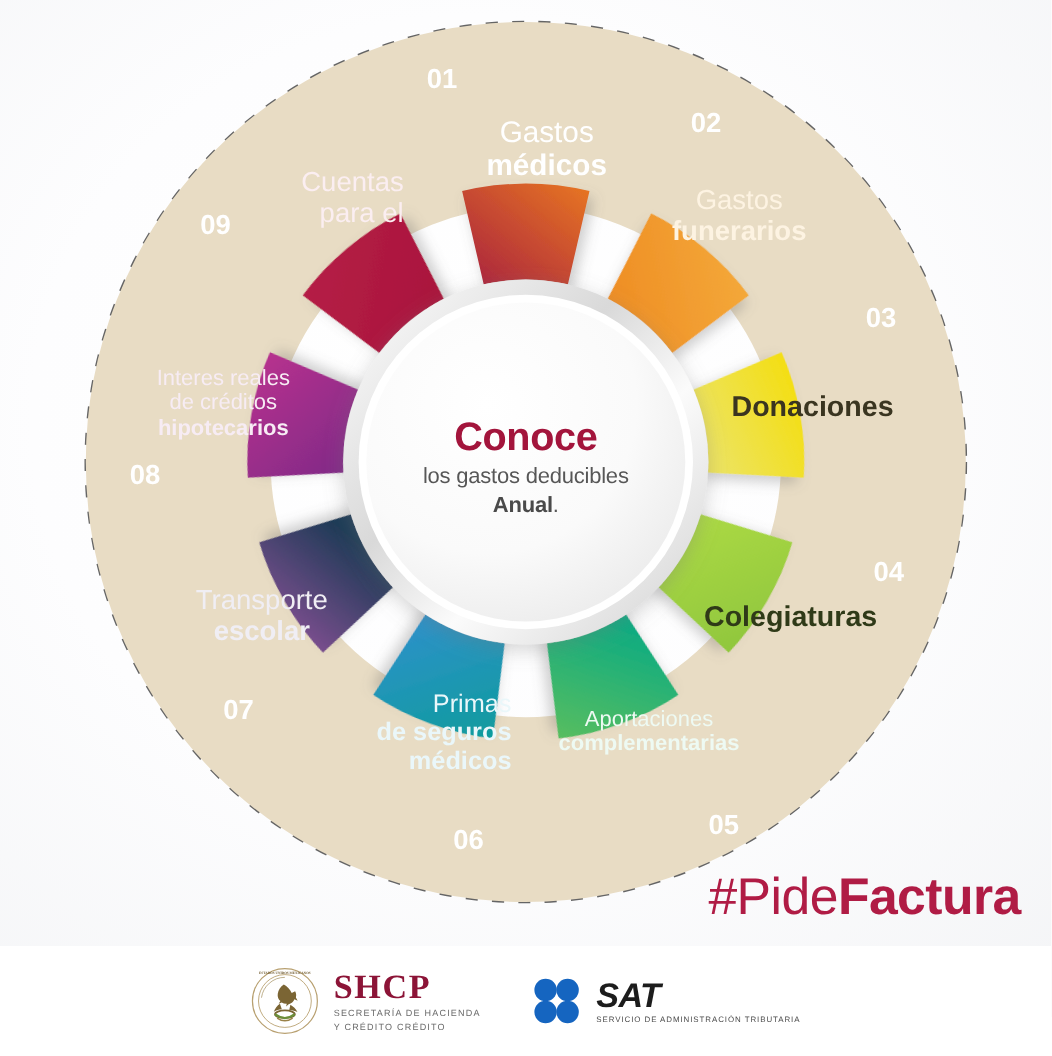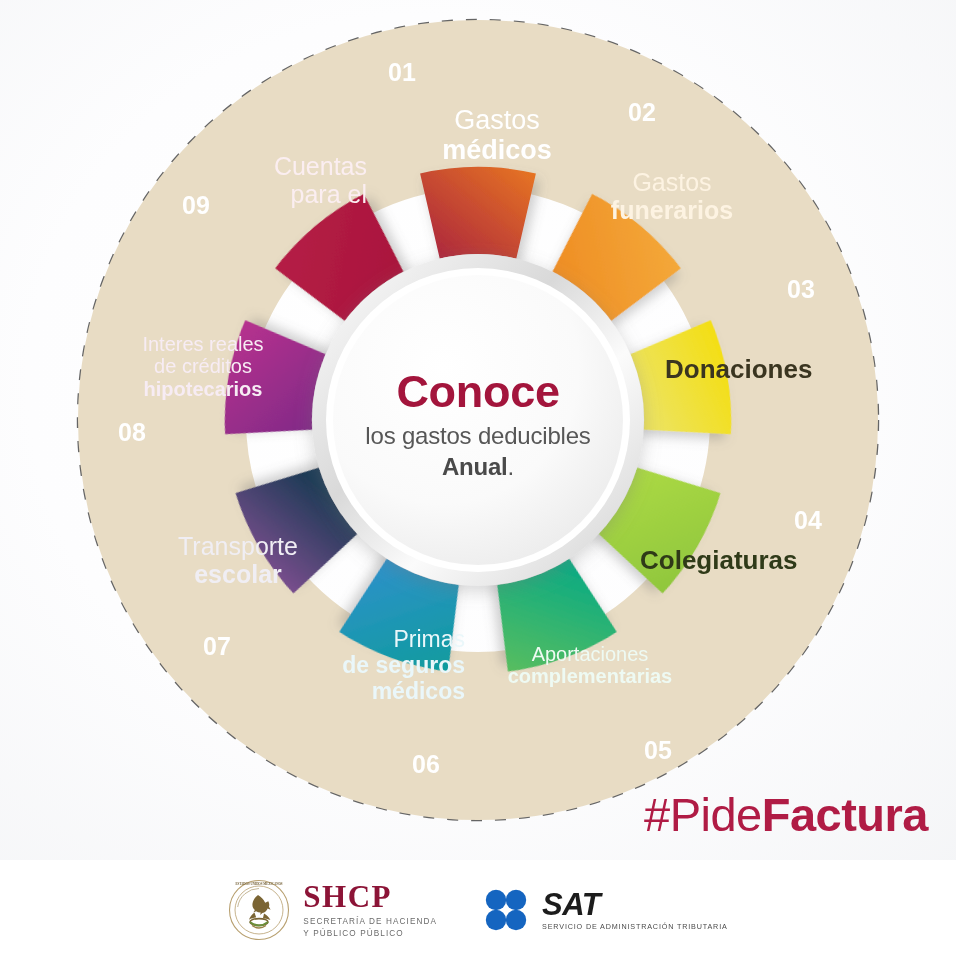--- a/index.html
+++ b/index.html
@@ -97,30 +97,30 @@
     height: 190px;
     z-index: 30;
     display: flex;
     flex-direction: column;
     align-items: center;
     justify-content: center;
     text-align: center;
     pointer-events: none;
   }
   #center-text .headline {
-    font-size: 45px;
+    font-size: 36px;
     font-weight: bold;
     color: #A3153C;
     line-height: 1.05;
     margin-bottom: 6px;
     letter-spacing: -0.3px;
     text-align: right;
   }
   #center-text .sub {
-    font-size: 24px;
+    font-size: 20px;
     color: #575757;
     line-height: 1.28;
     letter-spacing: -0.2px;
   }
   #center-text .sub b { color: #4a4a4a; font-weight: bold; }
 
   
   .seg-label {
     position: absolute;
     z-index: 25;
@@ -328,21 +328,21 @@
           <path d="M24 46.5 q7 5 14 0" fill="none" stroke="#9A8248" stroke-width="1.4"></path>
         </g>
         <g fill="#6F5A2E" font-family="'Liberation Serif', serif" font-size="3.1" font-weight="bold">
           <text x="31" y="6.3" text-anchor="middle">ESTADOS UNIDOS MEXICANOS</text>
         </g>
       </svg>
       <div class="logo-text-block">
         <div class="shcp-word">SHCP</div>
         <div class="shcp-sub">
           <div>SECRETARÍA DE HACIENDA</div>
-          <div>Y PÚBLICO PÚBLICO</div>
+          <div>Y CRÉDITO CRÉDITO</div>
         </div>
       </div>
     </div>
 
     <div class="logo-group">
       <svg width="46" height="46" viewBox="0 0 46 46">
         <circle cx="13" cy="13" r="10.2" fill="#1565C0"></circle>
         <circle cx="33" cy="13" r="10.2" fill="#1565C0"></circle>
         <circle cx="13" cy="33" r="10.2" fill="#1565C0"></circle>
         <circle cx="33" cy="33" r="10.2" fill="#1565C0"></circle>

